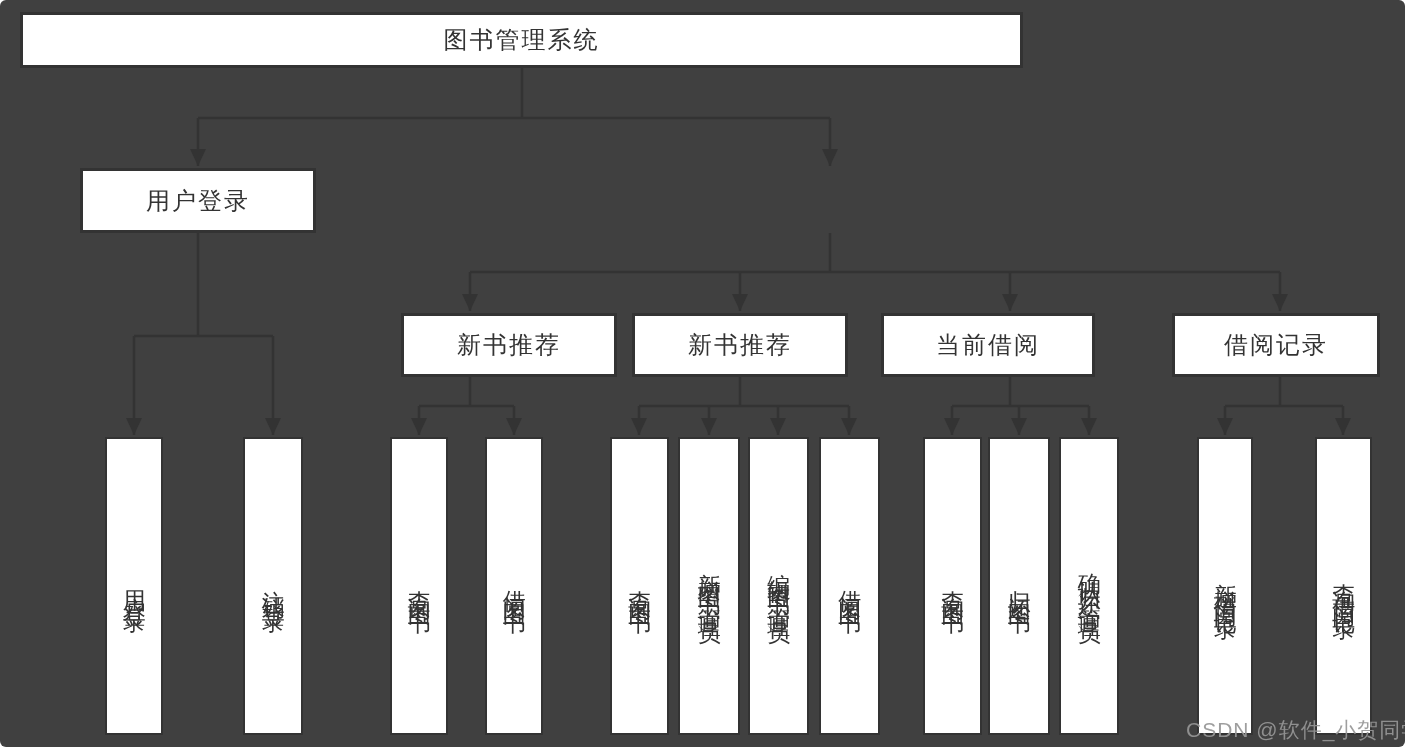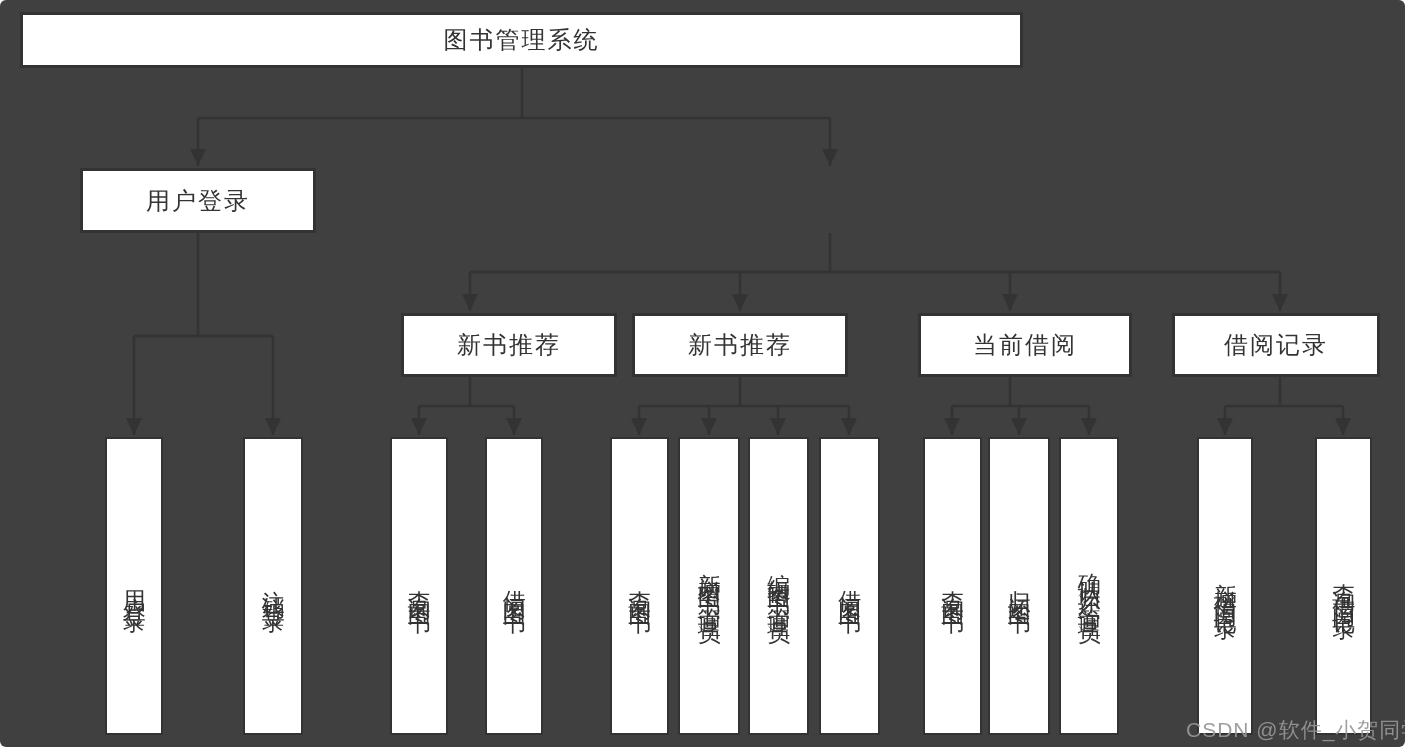--- a/index.html
+++ b/index.html
@@ -96,21 +96,21 @@
       <path d="M1343 406 V435" marker-end="url(#ah)"></path>
     </g>
   </svg>
 
   <div class="node h-node" style="left:20px; top:12px; width:1003px; height:56px;">图书管理系统</div>
 
   <div class="node h-node" style="left:80px; top:168px; width:236px; height:65px;">用户登录</div>
 
   <div class="node h-node" style="left:362px; top:313px; width:216px; height:64px;margin-left:39px;">新书推荐</div>
   <div class="node h-node" style="left:632px; top:313px; width:216px; height:64px;">新书推荐</div>
-  <div class="node h-node" style="left:918px; top:313px; width:214px; height:64px;">当前借阅</div>
+  <div class="node h-node" style="left:881px; top:313px; width:214px; height:64px;">当前借阅</div>
   <div class="node h-node" style="left:1172px; top:313px; width:208px; height:64px;">借阅记录</div>
 
   <div class="node v-node" style="left:105px; top:437px; width:58px; height:298px;">
     <span class="v-label">用户登录</span>
   </div>
   <div class="node v-node" style="left:243px; top:437px; width:60px; height:298px;">
     <span class="v-label">注销登录</span>
   </div>
 
   <div class="node v-node" style="left:390px; top:437px; width:58px; height:298px;">

